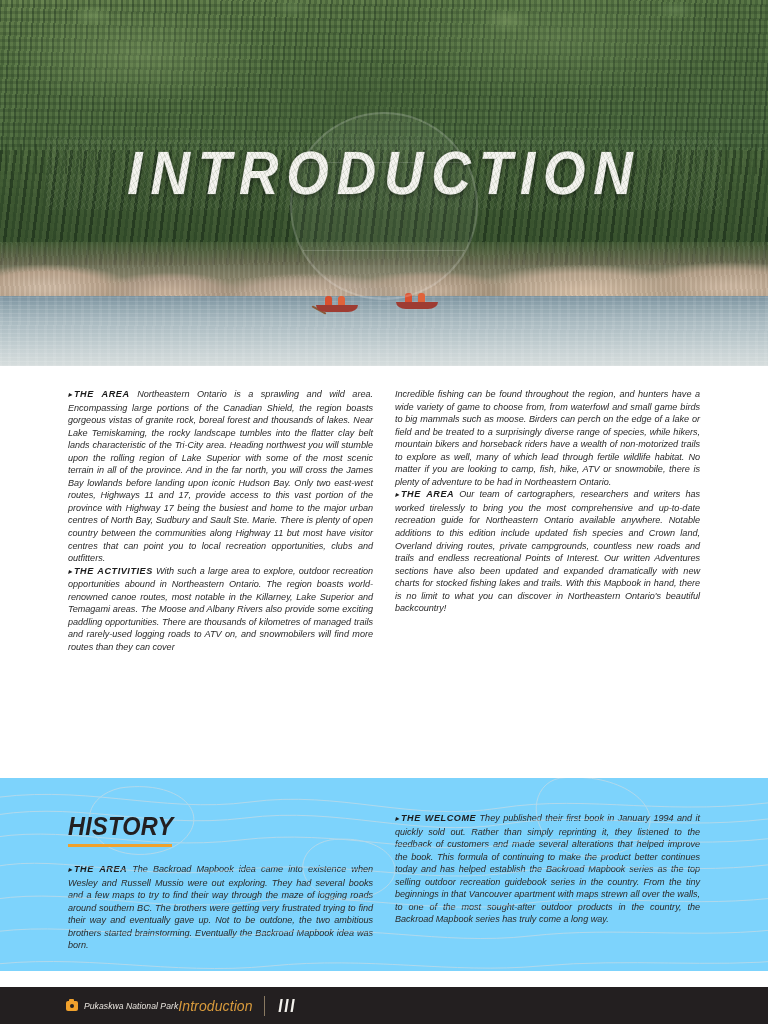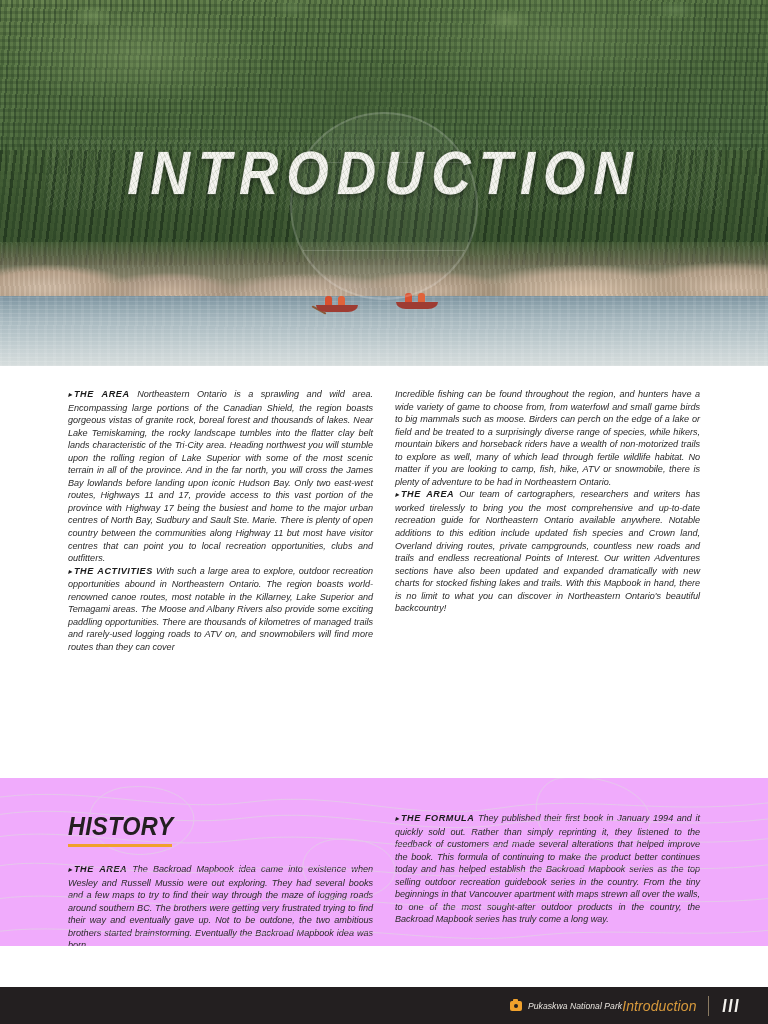--- a/index.html
+++ b/index.html
@@ -211,23 +211,23 @@
   }
 
   .section-white {
     background: #ffffff;
     padding: 22px 68px 0 68px;
     height: 412px;
   }
 
   .section-gray {
     position: relative;
-    background: #f0abfc;
+    background: #7dd3fc;
     padding: 34px 68px 0 68px;
-    height: 168px;
+    height: 193px;
     overflow: hidden;
   }
   
   .topo {
     position: absolute; inset: 0;
     pointer-events: none;
     opacity: .55;
   }
 
   .sec-head {
@@ -291,21 +291,21 @@
 
   
   .footer {
     position: absolute;
     left: 0; bottom: 0;
     width: 768px;
     height: 39px;
     background: #231f20;
     display: flex;
     align-items: center;
-    justify-content: flex-end;
+    justify-content: flex-start;
     padding: 0 26px 0 66px;
     border-top: 2px solid #ffffff;
   }
   .footer-left {
     display: flex;
     align-items: center;
     gap: 6px;
   }
   .cam-icon {
     position: relative;
@@ -445,21 +445,21 @@
 
           <p class="body">
             <span class="tri">▸</span><span class="lead">THE AREA</span>
             <span>The Backroad Mapbook idea came into existence when Wesley and Russell Mussio were out exploring. They had several books and a few maps to try to find their way through the maze of logging roads around southern BC. The brothers were getting very frustrated trying to find their way and eventually gave up. Not to be outdone, the two ambitious brothers started brainstorming. Eventually the Backroad Mapbook idea was born.</span>
           </p>
 
         </div>
 
         <div class="col">
           <p class="body">
-            <span class="tri">▸</span><span class="lead">THE FORMULA</span>
+            <span class="tri">▸</span><span class="lead">THE WELCOME</span>
             <span>They published their first book in January 1994 and it quickly sold out. Rather than simply reprinting it, they listened to the feedback of customers and made several alterations that helped improve the book. This formula of continuing to make the product better continues today and has helped establish the Backroad Mapbook series as the top selling outdoor recreation guidebook series in the country. From the tiny beginnings in that Vancouver apartment with maps strewn all over the walls, to one of the most sought-after outdoor products in the country, the Backroad Mapbook series has truly come a long way.</span>
           </p>
         </div>
       </div>
     </div>
   </div>
 
   <div class="footer">
     <div class="footer-left">
       <span class="cam-icon"></span>

